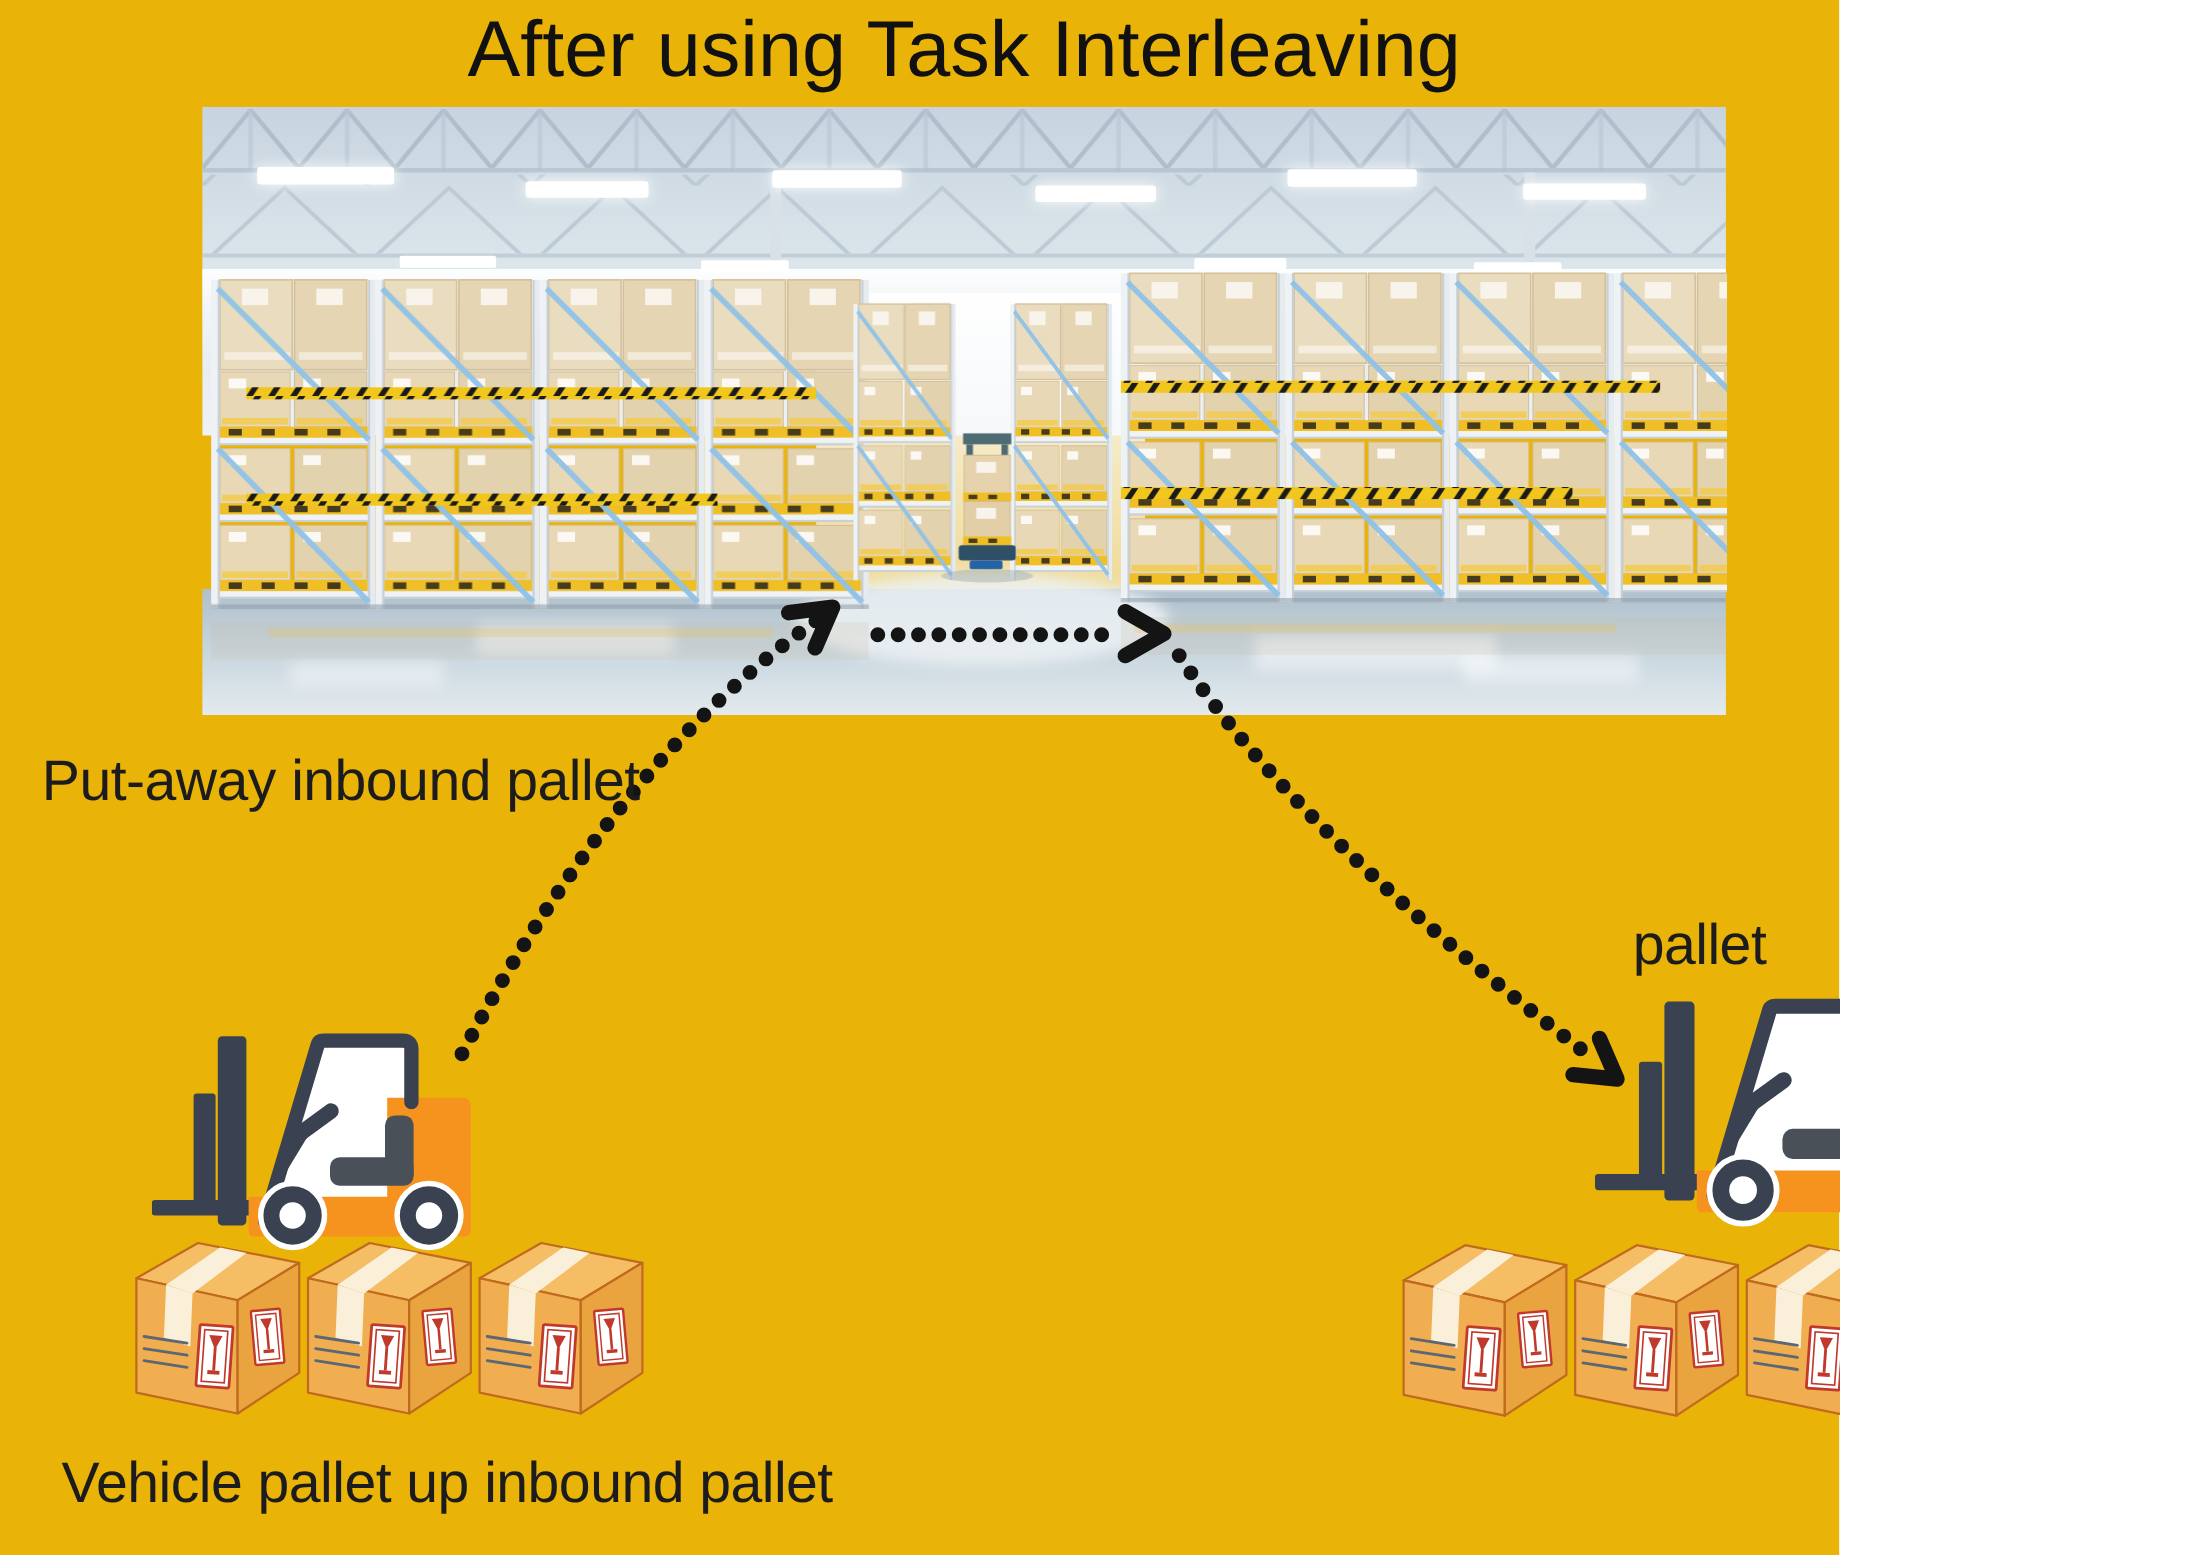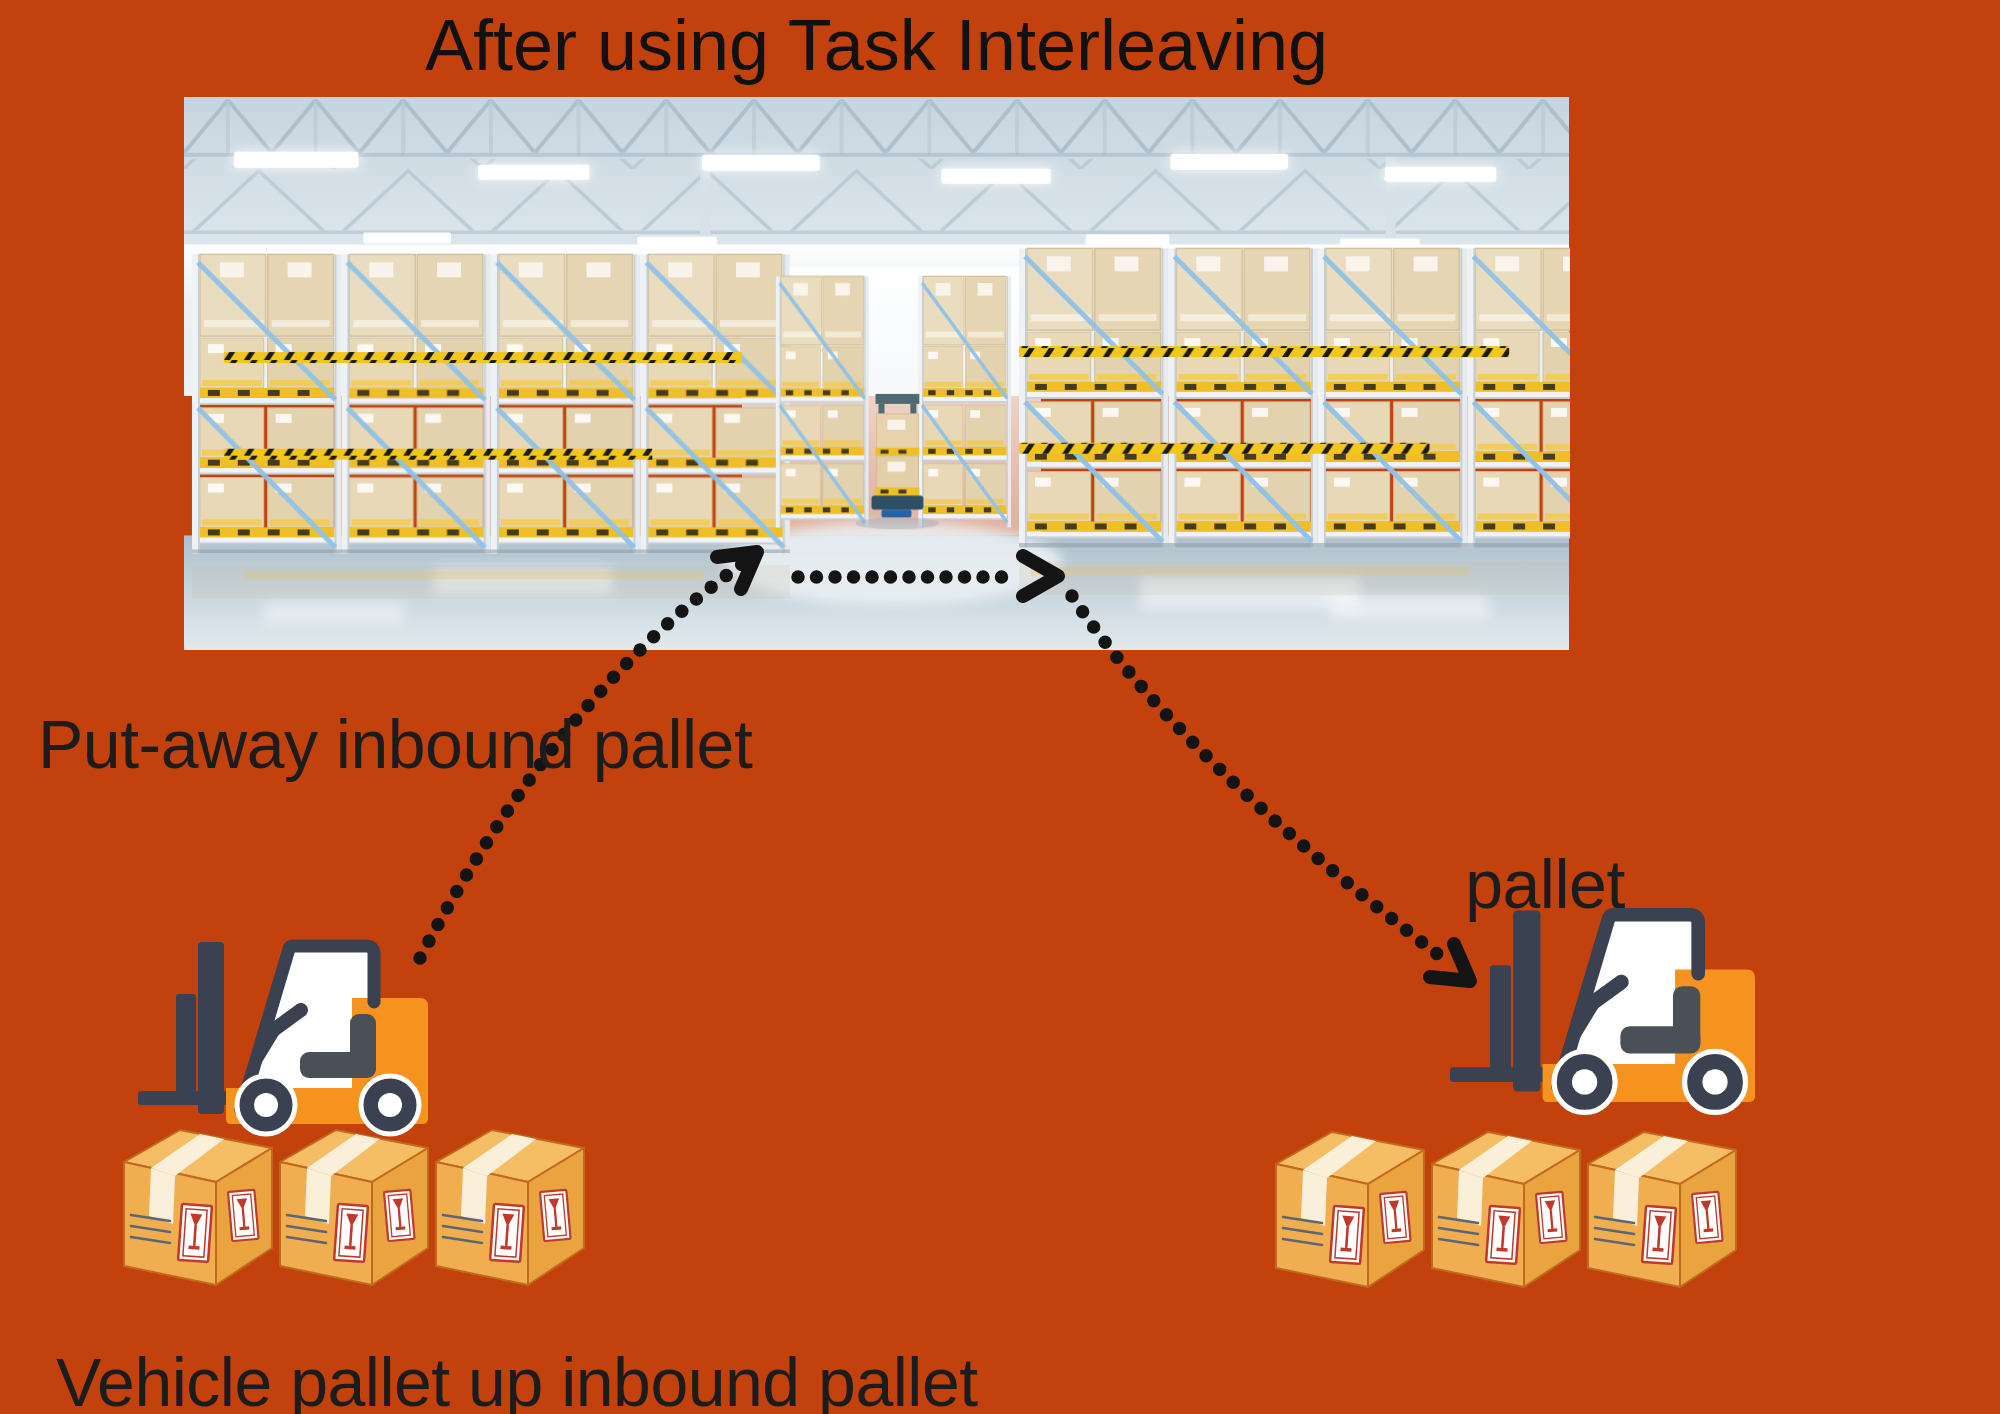--- a/index.html
+++ b/index.html
@@ -1,21 +1,21 @@
 <!DOCTYPE html>
 <html><head>
 <meta charset="utf-8">
 <style>
   html,body{margin:0;padding:0;background:#ffffff;}
-  .canvas{position:relative;width:2000px;height:1414px;background:#c2410c;overflow:hidden;
+  .canvas{position:relative;width:1672px;height:1414px;background:#eab308;overflow:hidden;
           font-family:"Liberation Sans","DejaVu Sans",sans-serif;color:#1a1a1a;}
   .abs{position:absolute;}
   .title{left:183px;top:4px;width:1387px;text-align:center;font-size:72px;font-weight:400;
          color:#111111;letter-spacing:0px;}
-  .label{font-size:68px;font-weight:300;color:#1c1c1c;white-space:pre;letter-spacing:-0.5px;margin-top:25px;}
+  .label{font-size:52px;font-weight:300;color:#1c1c1c;white-space:pre;letter-spacing:-0.5px;}
   .lbl-putaway{left:38px;top:680px;}
   .lbl-outbound{left:1195px;top:674px;width:700px;text-align:center;line-height:74px;}
   .lbl-inbound{left:56px;top:1318px;}
   .lbl-staging{left:1062px;top:1318px;}
   svg{display:block;}
 </style>
 </head>
 <body>
 
 <div class="canvas">

